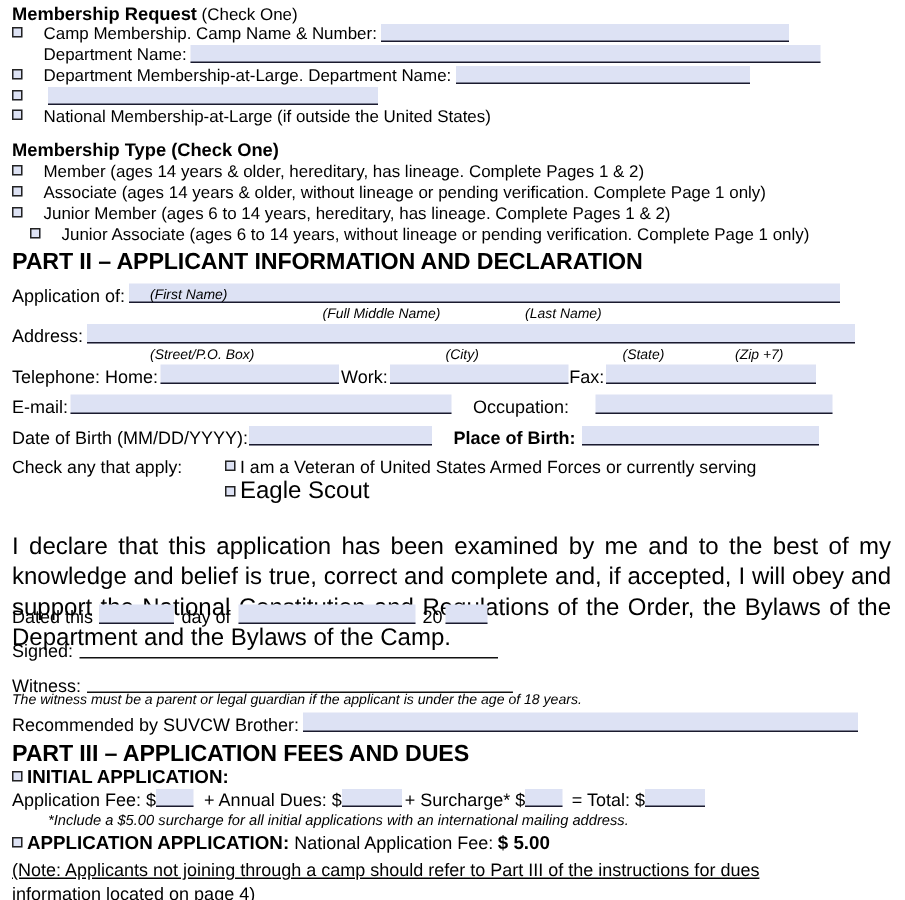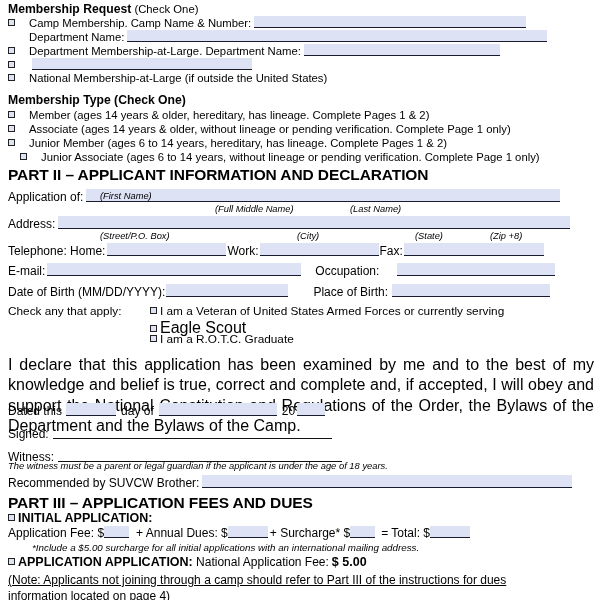--- a/index.html
+++ b/index.html
@@ -106,45 +106,42 @@
   <div class="capline" style="left:100px;top:192px;text-align:center;">(First Name)</div>
   <div class="capline" style="left:215px;top:205px;">(Full Middle Name)</div>
   <div class="capline" style="left:350px;top:205px;">(Last Name)</div>
 
   <div class="blk" style="top:217px;font-size:12px;">
     <span class="txt">Address:</span><span class="fld" style="width:512px;margin-left:3px;height:13px;"></span>
   </div>
   <div class="capline" style="left:100px;top:232px;">(Street/P.O. Box)</div>
   <div class="capline" style="left:282px;top:232px;margin-left:15px;">(City)</div>
   <div class="capline" style="left:397px;top:232px;margin-left:18px;">(State)</div>
-  <div class="capline" style="left:490px;top:232px;">(Zip +8)</div>
+  <div class="capline" style="left:490px;top:232px;">(Zip +7)</div>
 
   <div class="blk" style="top:244px;font-size:12px;">
     <span class="txt">Telephone: Home:</span><span class="fld" style="width:119px;margin-left:2px;height:13px;"></span><span class="txt" style="margin-left:1px;">Work:</span><span class="fld" style="width:119px;margin-left:1px;height:13px;"></span><span class="txt" style="margin-left:1px;">Fax:</span><span class="fld" style="width:140px;margin-left:1px;height:13px;"></span>
   </div>
 
   <div class="blk" style="top:264px;font-size:12px;">
     <span class="txt">E-mail:</span><span class="fld" style="width:254px;margin-left:2px;height:13px;"></span><span class="txt" style="margin-left:14px;">Occupation:</span><span class="fld" style="width:158px;margin-left:18px;height:13px;"></span>
   </div>
 
   <div class="blk" style="top:285px;font-size:12px;">
-    <span class="txt">Date of Birth (MM/DD/YYYY):</span><span class="fld" style="width:122px;margin-left:1px;height:13px;"></span><span class="txt" style="margin-left:25px;">Place of Birth:</span><span class="fld" style="width:158px;margin-left:4px;height:13px;"></span>
+    <span class="txt">Date of Birth (MM/DD/YYYY):</span><span class="fld" style="width:122px;margin-left:1px;height:13px;"></span><span class="txt" style="margin-left:14px;font-weight:bold;">Place of Birth:</span><span class="fld" style="width:158px;margin-left:4px;height:13px;"></span>
   </div>
 
   <div class="blk" style="top:306px;font-size:11.8px;">
     <span class="txt">Check any that apply:</span>
   </div>
   <div class="blk" style="left:150px;top:306px;font-size:11.8px;">
     <span class="cb"></span><span style="display:inline-block;width:3px;"></span><span class="txt">I am a Veteran of United States Armed Forces or currently serving</span>
   </div>
   <div class="blk" style="left:150px;top:320px;font-size:16px;">
     <span class="cb"></span><span style="display:inline-block;width:3px;"></span><span class="txt">Eagle Scout</span>
-  </div>
-  <div class="blk" style="left:150px;top:334px;font-size:11.8px;">
-    <span class="cb"></span><span style="display:inline-block;width:3px;"></span><span class="txt">I am a R.O.T.C. Graduate</span>
   </div>
 
   <div class="decl" style="top:355px;">I declare that this application has been examined by me and to the best of my knowledge and belief is true, correct and complete and, if accepted, I will obey and support the National Constitution and Regulations of the Order, the Bylaws of the Department and the Bylaws of the Camp.</div>
 
   <div class="blk" style="top:404px;font-size:12px;">
     <span class="txt">Dated this</span><span class="fld" style="width:50px;margin-left:4px;height:13px;"></span><span class="txt" style="margin-left:5px;">day of</span><span class="fld" style="width:118px;margin-left:5px;height:13px;"></span><span class="txt" style="margin-left:5px;">20</span><span class="fld" style="width:28px;margin-left:2px;height:13px;"></span>
   </div>
 
   <div class="blk" style="top:427px;font-size:12px;">
     <span class="txt">Signed:</span><span class="fld nofill" style="width:279px;margin-left:4px;height:13px;"></span>

